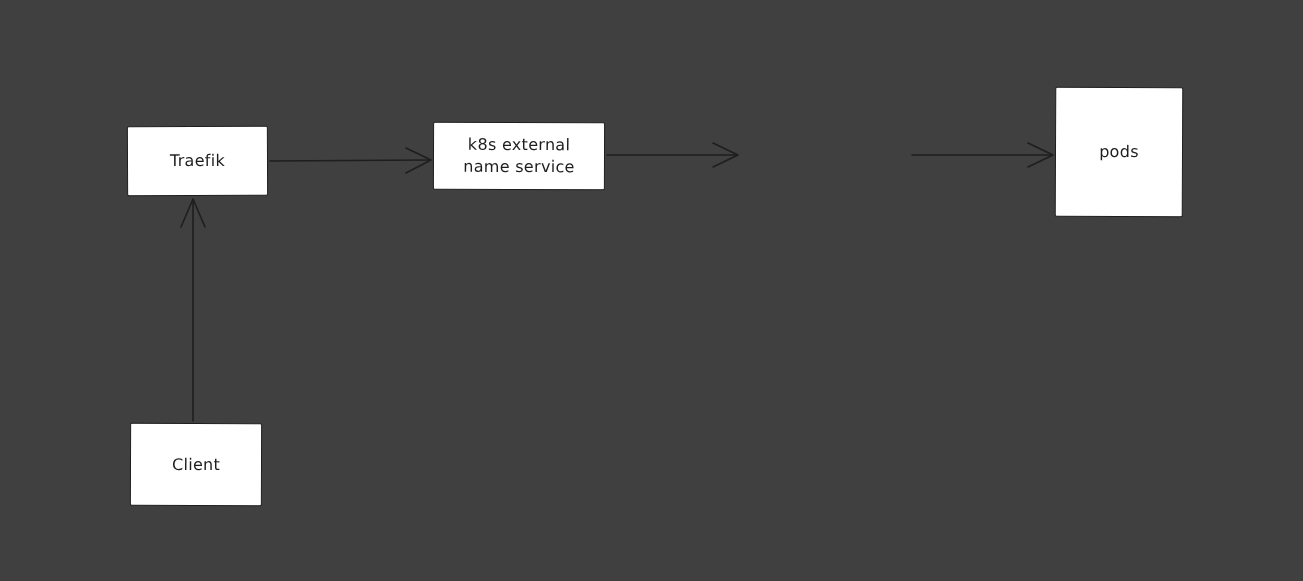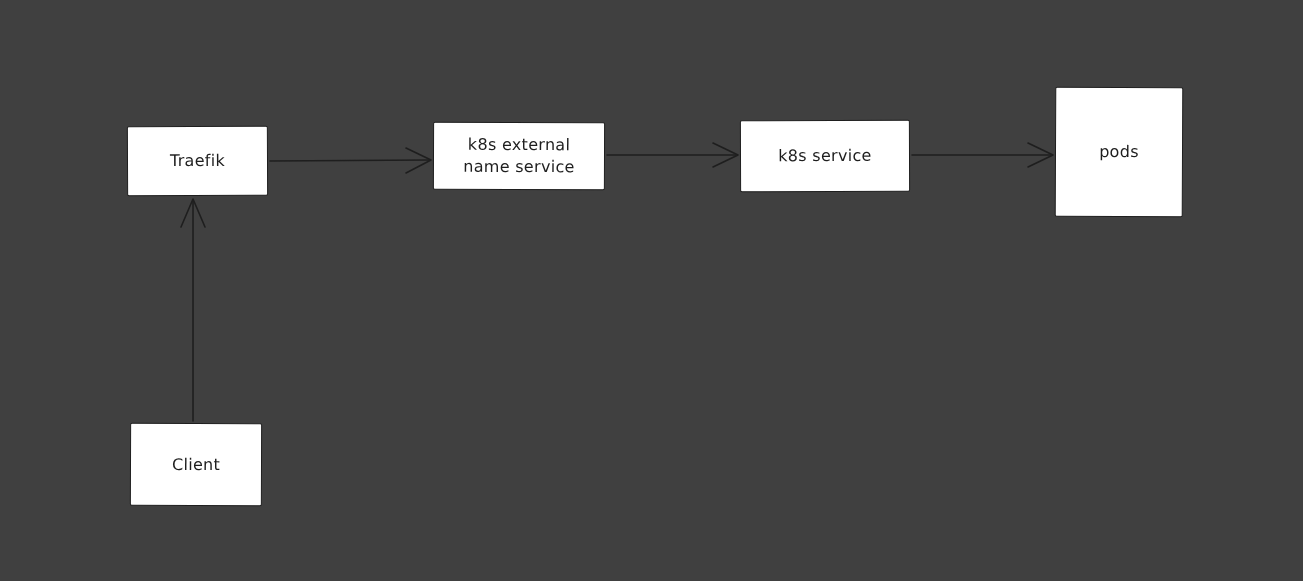--- a/index.html
+++ b/index.html
@@ -81,23 +81,20 @@
   </svg>
 
   <div class="node node-traefik">
     <span class="node-label">Traefik</span>
   </div>
 
   <div class="node node-external">
     <span class="node-label">k8s external name service</span>
   </div>
 
-  <div class="node node-service">
-    <span class="node-label">k8s service</span>
-  </div>
 
   <div class="node node-pods">
     <span class="node-label">pods</span>
   </div>
 
   <div class="node node-client">
     <span class="node-label">Client</span>
   </div>
 
 </div>

